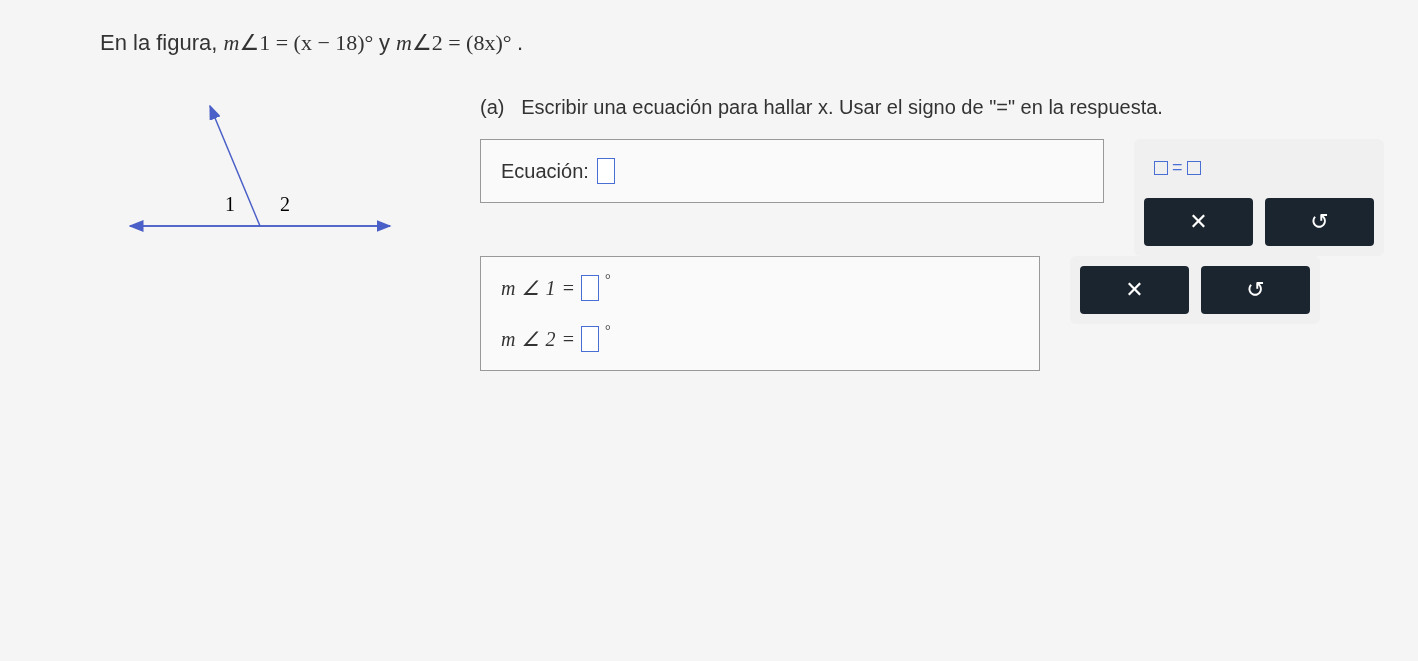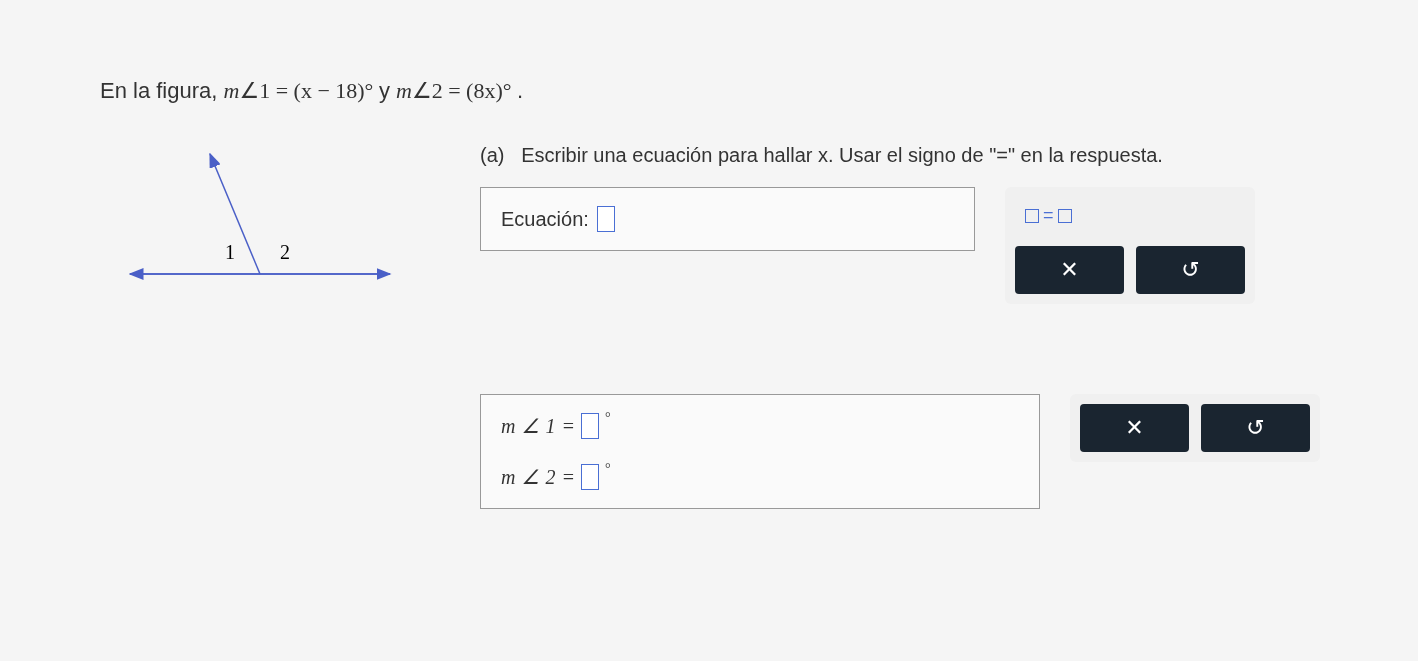--- a/index.html
+++ b/index.html
@@ -12,59 +12,57 @@
       background: #f5f5f5;
       width: 1418px;
       height: 661px;
       padding: 30px 100px;
       color: #333;
       font-size: 20px;
     }
     .problem-statement {
       margin-bottom: 40px;
       font-size: 22px;
-      margin-top: 48px;
     }
     .math-italic {
       font-style: italic;
       font-family: 'Times New Roman', serif;
     }
     .angle-symbol {
       font-family: 'Times New Roman', serif;
     }
     .main-row {
       display: flex;
       gap: 60px;
     }
     .figure-col {
       width: 320px;
       flex-shrink: 0;
     }
     .content-col {
       flex: 1;
       display: flex;
       flex-direction: column;
-      gap: 90px;
     }
     .part {
       display: block;
     }
     .part-prompt {
       margin-bottom: 20px;
       font-size: 20px;
     }
     .part-body {
       display: flex;
       align-items: flex-start;
       gap: 30px;
     }
     .equation-box {
       border: 1px solid #999;
       padding: 18px 20px;
-      width: 495px;
+      width: 624px;
       background: #fafafa;
       display: flex;
       align-items: center;
       gap: 8px;
       font-size: 20px;
     }
     .answer-box {
       border: 1px solid #999;
       padding: 18px 20px;
       width: 560px;

